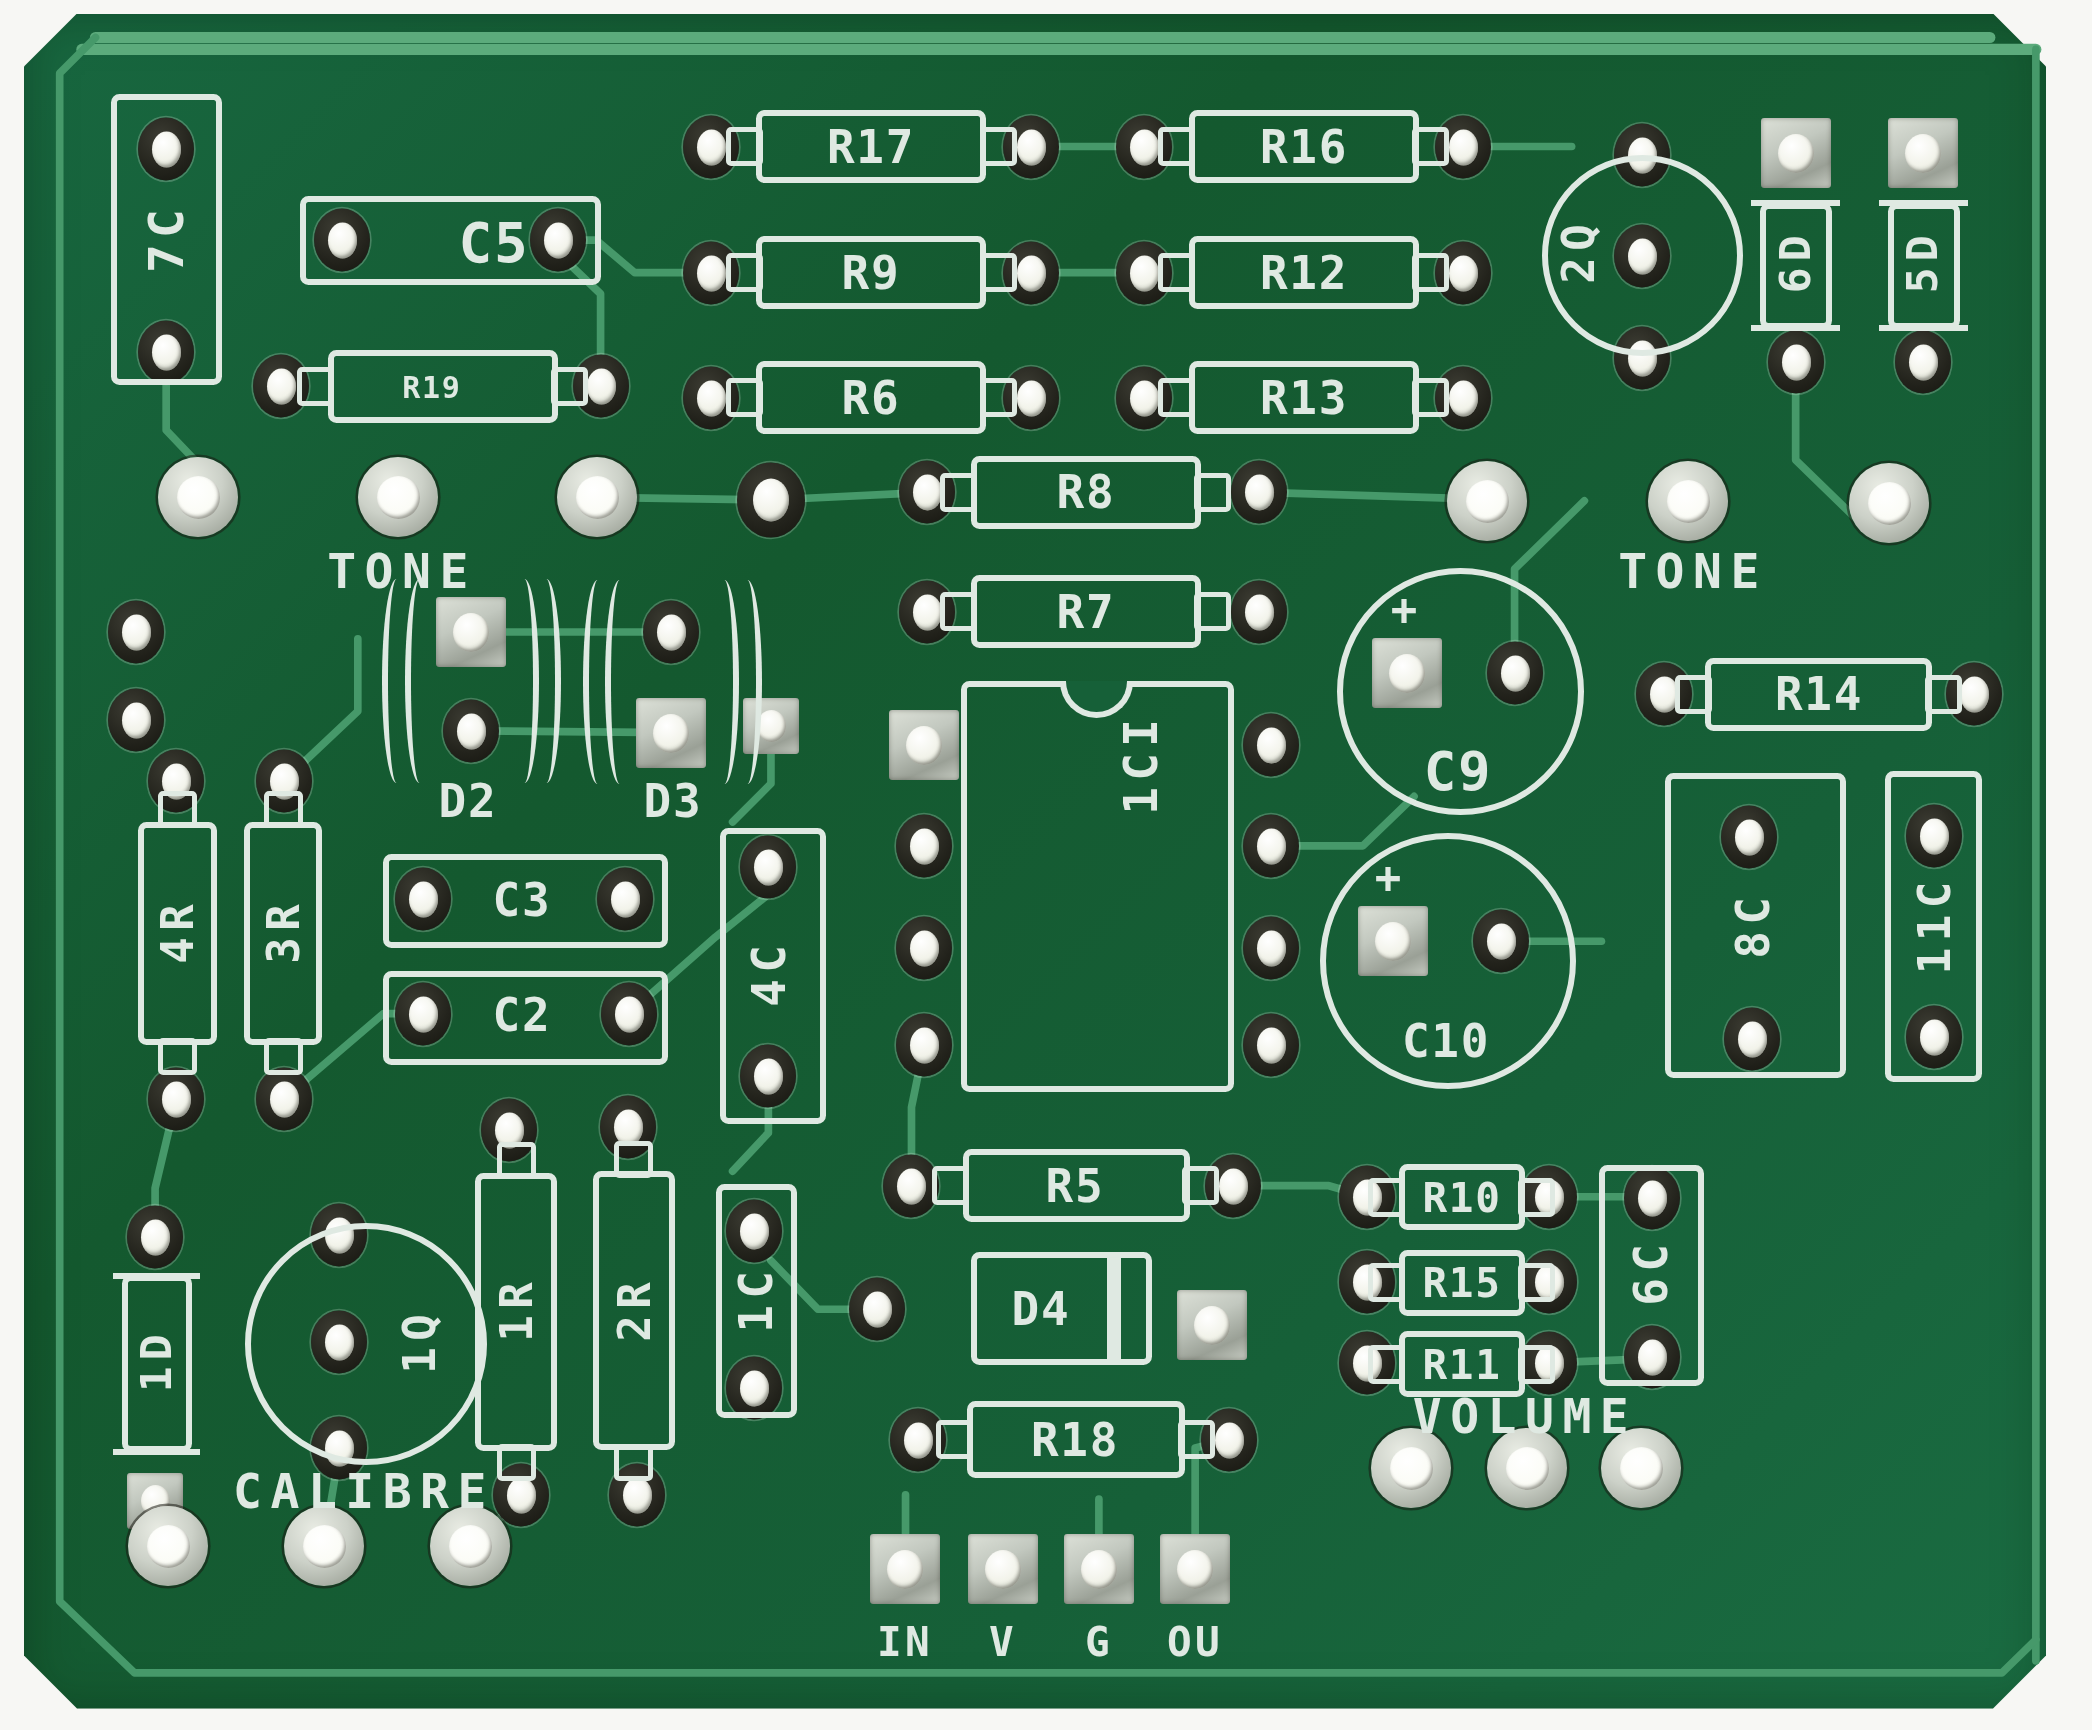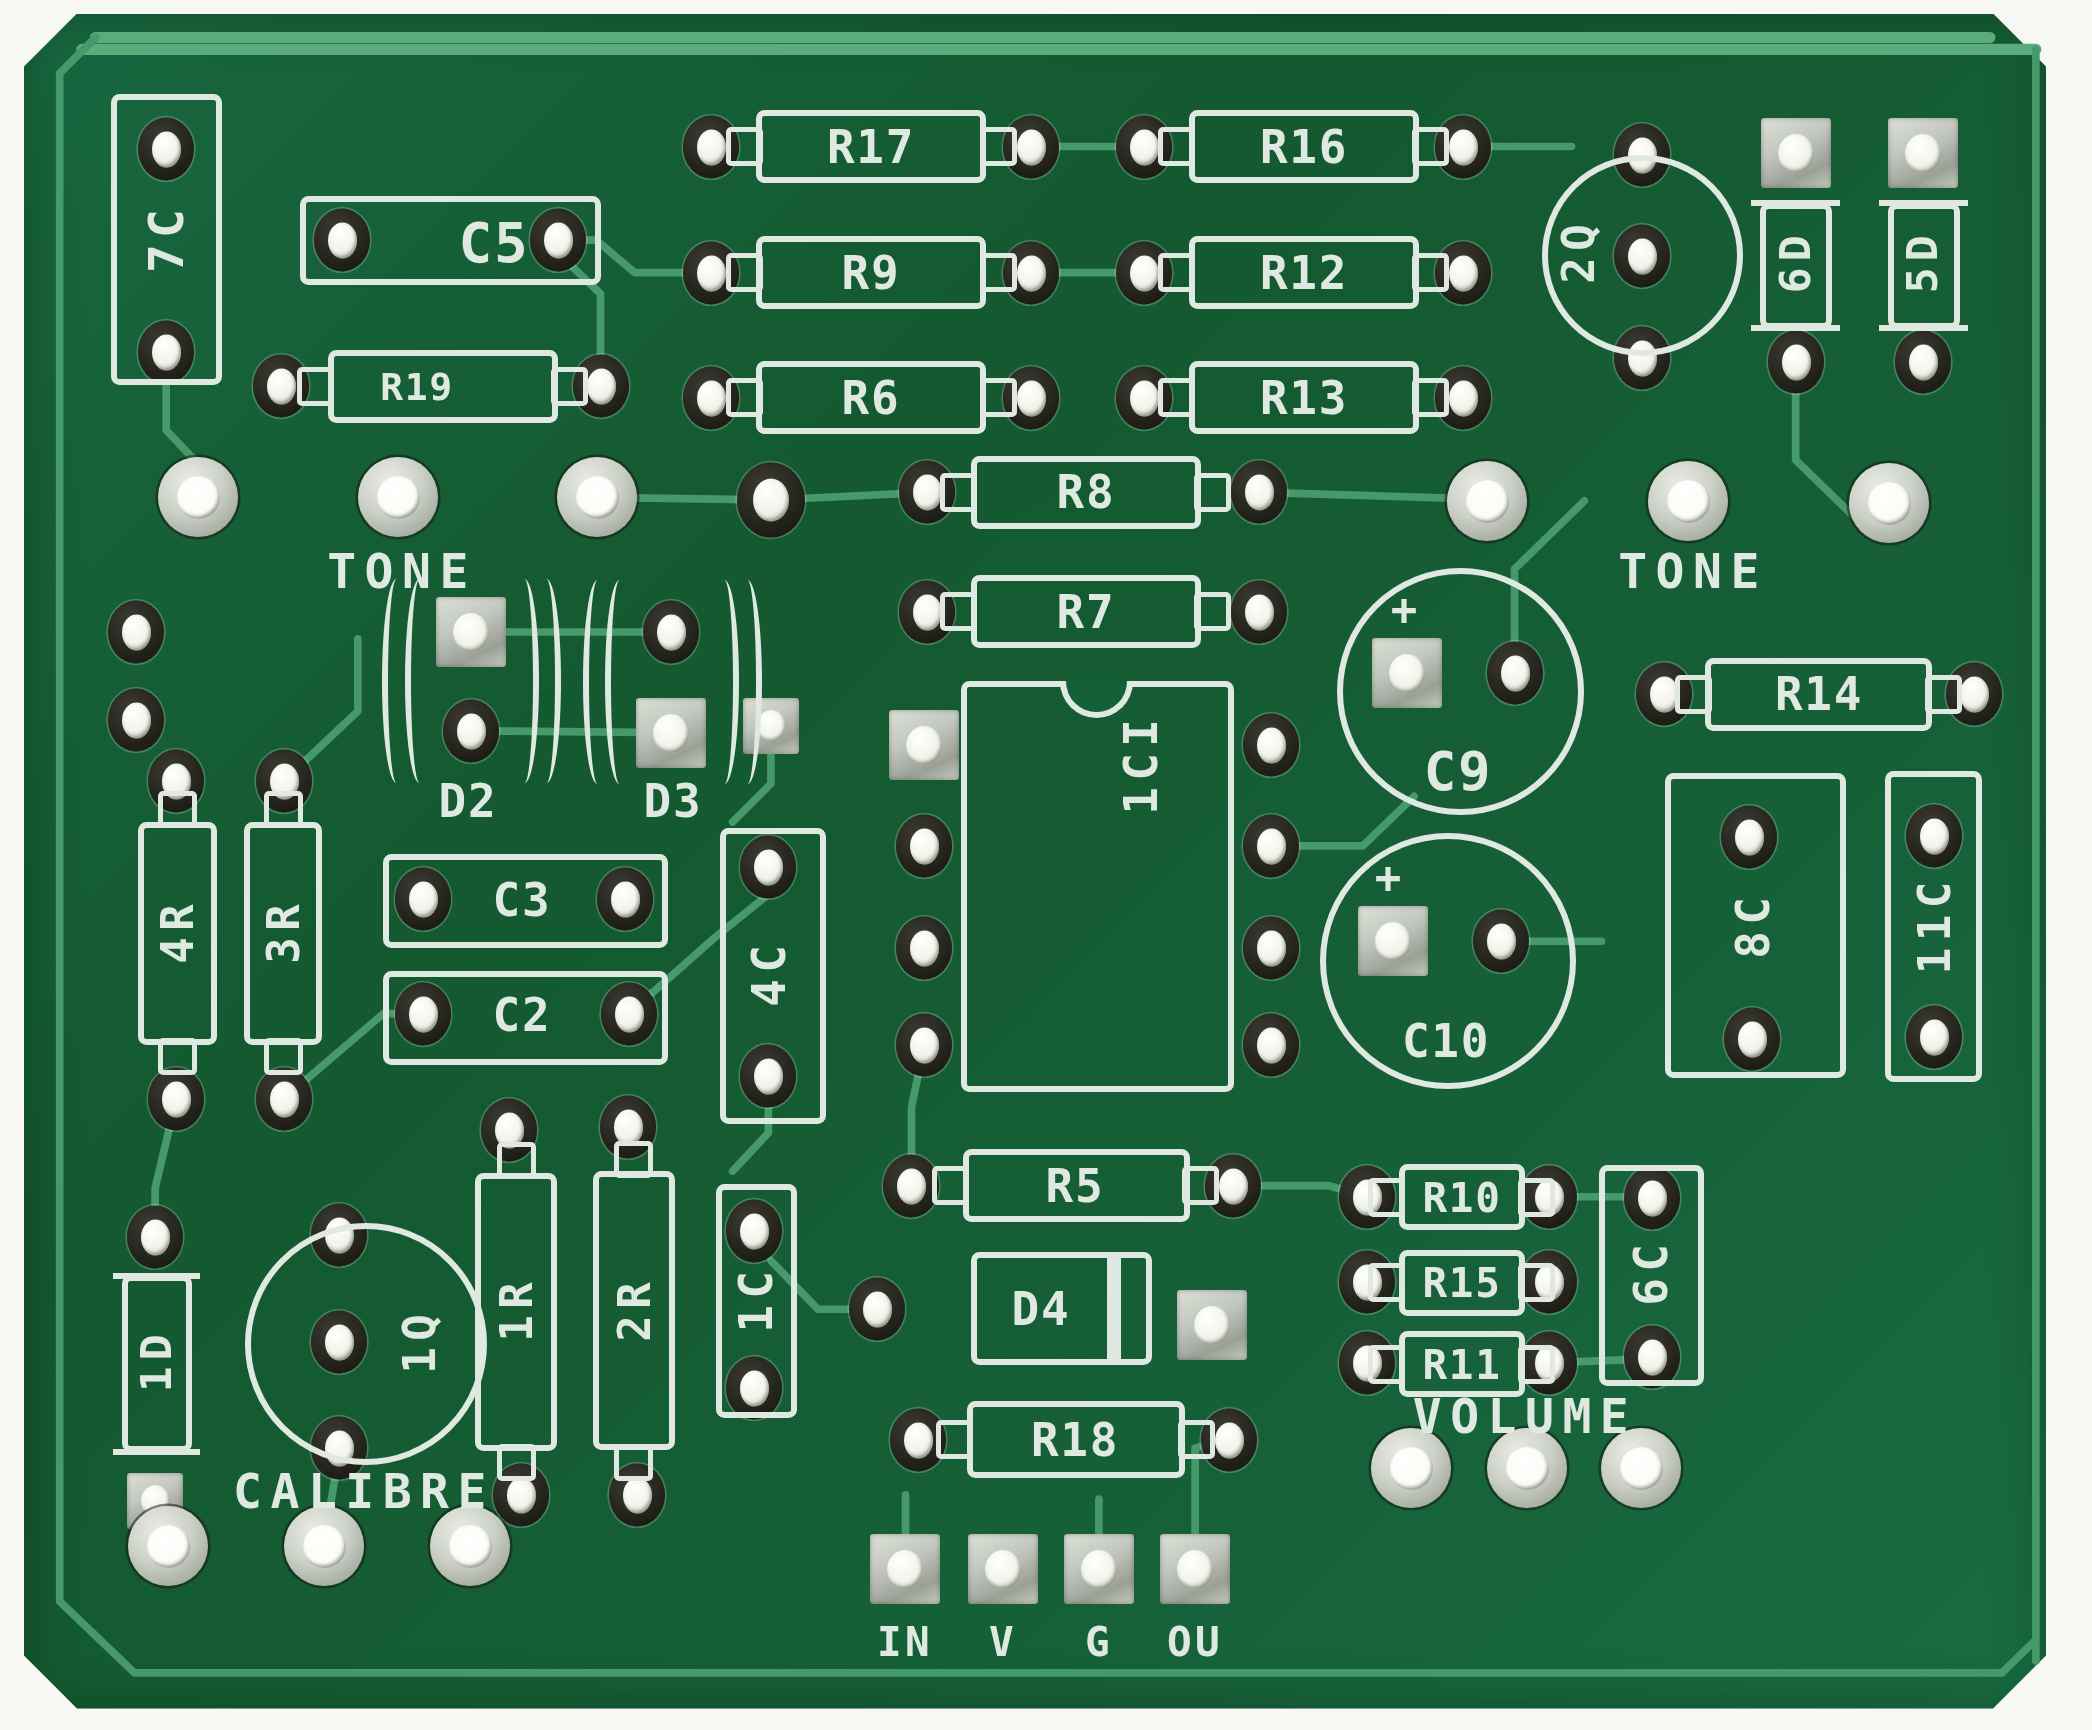--- a/index.html
+++ b/index.html
@@ -403,21 +403,21 @@
         <div class="outline" style="left: 111px; top: 94px; width: 111px; height: 291px;"></div>
         <div class="vlbl" style="left: 166px; top: 241px; font-size: 48px;">
           <span style="height: 35px; line-height: 35px;">C</span>
           <span style="height: 35px; line-height: 35px;">7</span>
         </div>
         <div class="outline" style="left: 300px; top: 196px; width: 301px; height: 89px;"></div>
         <div class="lbl" style="left: 450px; top: 242px; font-size: 56px; letter-spacing: 1.7px; margin-left: 44px;">C5</div>
         <div class="outline" style="left: 328px; top: 350px; width: 230px; height: 73px;"></div>
         <div class="rescap" style="left: 297px; top: 367px; width: 37px; height: 39px;"></div>
         <div class="rescap" style="left: 551px; top: 367px; width: 37px; height: 39px;"></div>
-        <div class="lbl" style="left: 417px; top: 387px; font-size: 38px; letter-spacing: 1.7px;">R19</div>
+        <div class="lbl" style="left: 432px; top: 387px; font-size: 30px; letter-spacing: 1.7px;">R19</div>
         <div class="outline" style="left: 756px; top: 110px; width: 230px; height: 73px;"></div>
         <div class="rescap" style="left: 726px; top: 127px; width: 37px; height: 39px;"></div>
         <div class="rescap" style="left: 980px; top: 127px; width: 37px; height: 39px;"></div>
         <div class="lbl" style="left: 871px; top: 147px; font-size: 46px; letter-spacing: 1.7px;">R17</div>
         <div class="outline" style="left: 756px; top: 236px; width: 230px; height: 73px;"></div>
         <div class="rescap" style="left: 726px; top: 253px; width: 37px; height: 39px;"></div>
         <div class="rescap" style="left: 980px; top: 253px; width: 37px; height: 39px;"></div>
         <div class="lbl" style="left: 871px; top: 273px; font-size: 46px; letter-spacing: 1.7px;">R9</div>
         <div class="outline" style="left: 756px; top: 361px; width: 230px; height: 73px;"></div>
         <div class="rescap" style="left: 726px; top: 378px; width: 37px; height: 39px;"></div>

